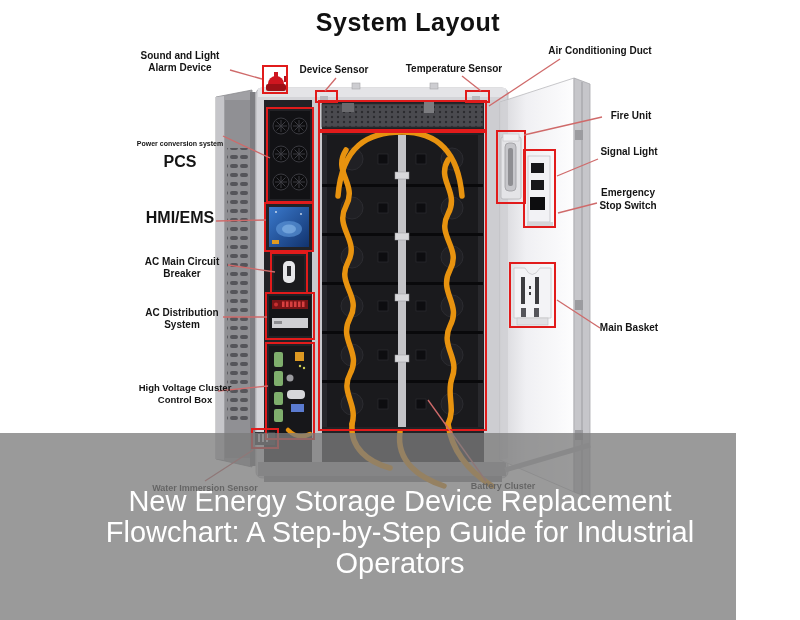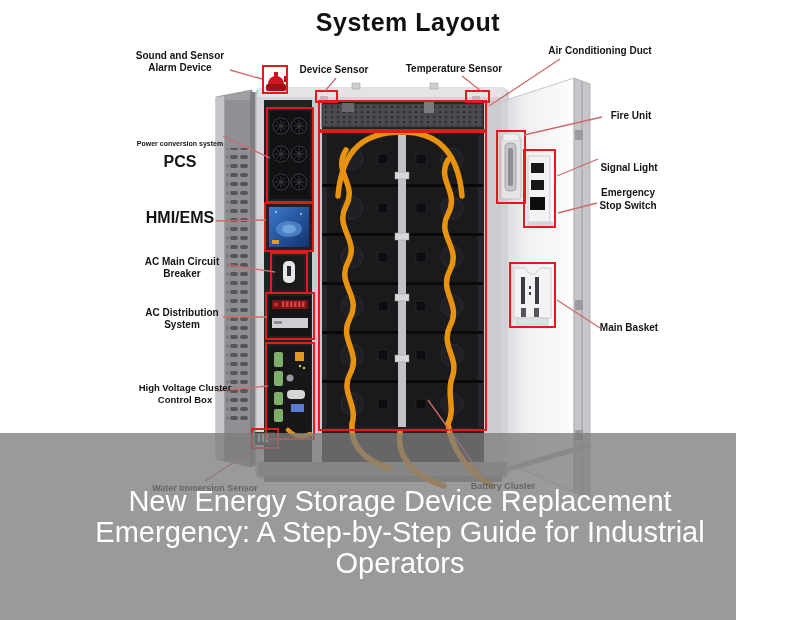--- a/index.html
+++ b/index.html
@@ -267,38 +267,38 @@
       <line x1="223" y1="136" x2="270" y2="158"></line>
       <line x1="216" y1="221" x2="266" y2="220"></line>
       <line x1="228" y1="265" x2="275" y2="272"></line>
       <line x1="223" y1="317" x2="267" y2="317"></line>
       <line x1="218" y1="391" x2="268" y2="386"></line>
       <line x1="253" y1="450" x2="205" y2="481"></line>
       <line x1="486" y1="481" x2="428" y2="400"></line>
     </g>
   </svg>
 
-  <div class="lbl" style="left:126px;top:50px;width:108px;">Sound and Sensor Alarm Device</div>
+  <div class="lbl" style="left:126px;top:50px;width:108px;">Sound and Light Alarm Device</div>
   <div class="lbl big" style="left:130px;top:121px;width:100px;margin-top:32px;">PCS</div>
   <div class="lbl sub" style="left:122px;top:140px;width:116px;">Power conversion system</div>
   <div class="lbl big" style="left:128px;top:209px;width:104px;">HMI/EMS</div>
   <div class="lbl" style="left:132px;top:256px;width:100px;">AC Main Circuit Breaker</div>
   <div class="lbl" style="left:134px;top:307px;width:96px;">AC Distribution System</div>
   <div class="lbl" style="left:130px;top:382px;width:110px;font-size:9.5px;">High Voltage Cluster Control Box</div>
   <div class="lbl nowrap" style="left:292px;top:64px;width:84px;">Device Sensor</div>
   <div class="lbl nowrap" style="left:398px;top:63px;width:112px;">Temperature Sensor</div>
   <div class="lbl nowrap" style="left:541px;top:45px;width:118px;">Air Conditioning Duct</div>
   <div class="lbl nowrap" style="left:603px;top:110px;width:56px;">Fire Unit</div>
-  <div class="lbl nowrap" style="left:594px;top:162px;width:70px;">Signal Light</div>
+  <div class="lbl nowrap" style="left:594px;top:146px;width:70px;">Signal Light</div>
   <div class="lbl" style="left:590px;top:186px;width:76px;line-height:13px;">Emergency Stop Switch</div>
   <div class="lbl nowrap" style="left:596px;top:322px;width:66px;">Main Basket</div>
   <div class="lbl small" style="left:140px;top:482px;width:130px;">Water Immersion Sensor</div>
   <div class="lbl small" style="left:460px;top:480px;width:86px;">Battery Cluster</div>
 
   <div id="overlay">
     <div class="caption">
       <div>New Energy Storage Device Replacement</div>
-      <div>Emergency: A Step-by-Step Guide for Industrial</div>
+      <div>Flowchart: A Step-by-Step Guide for Industrial</div>
       <div>Operators</div>
     </div>
   </div>
 
 </div>
 
 </body></html>

